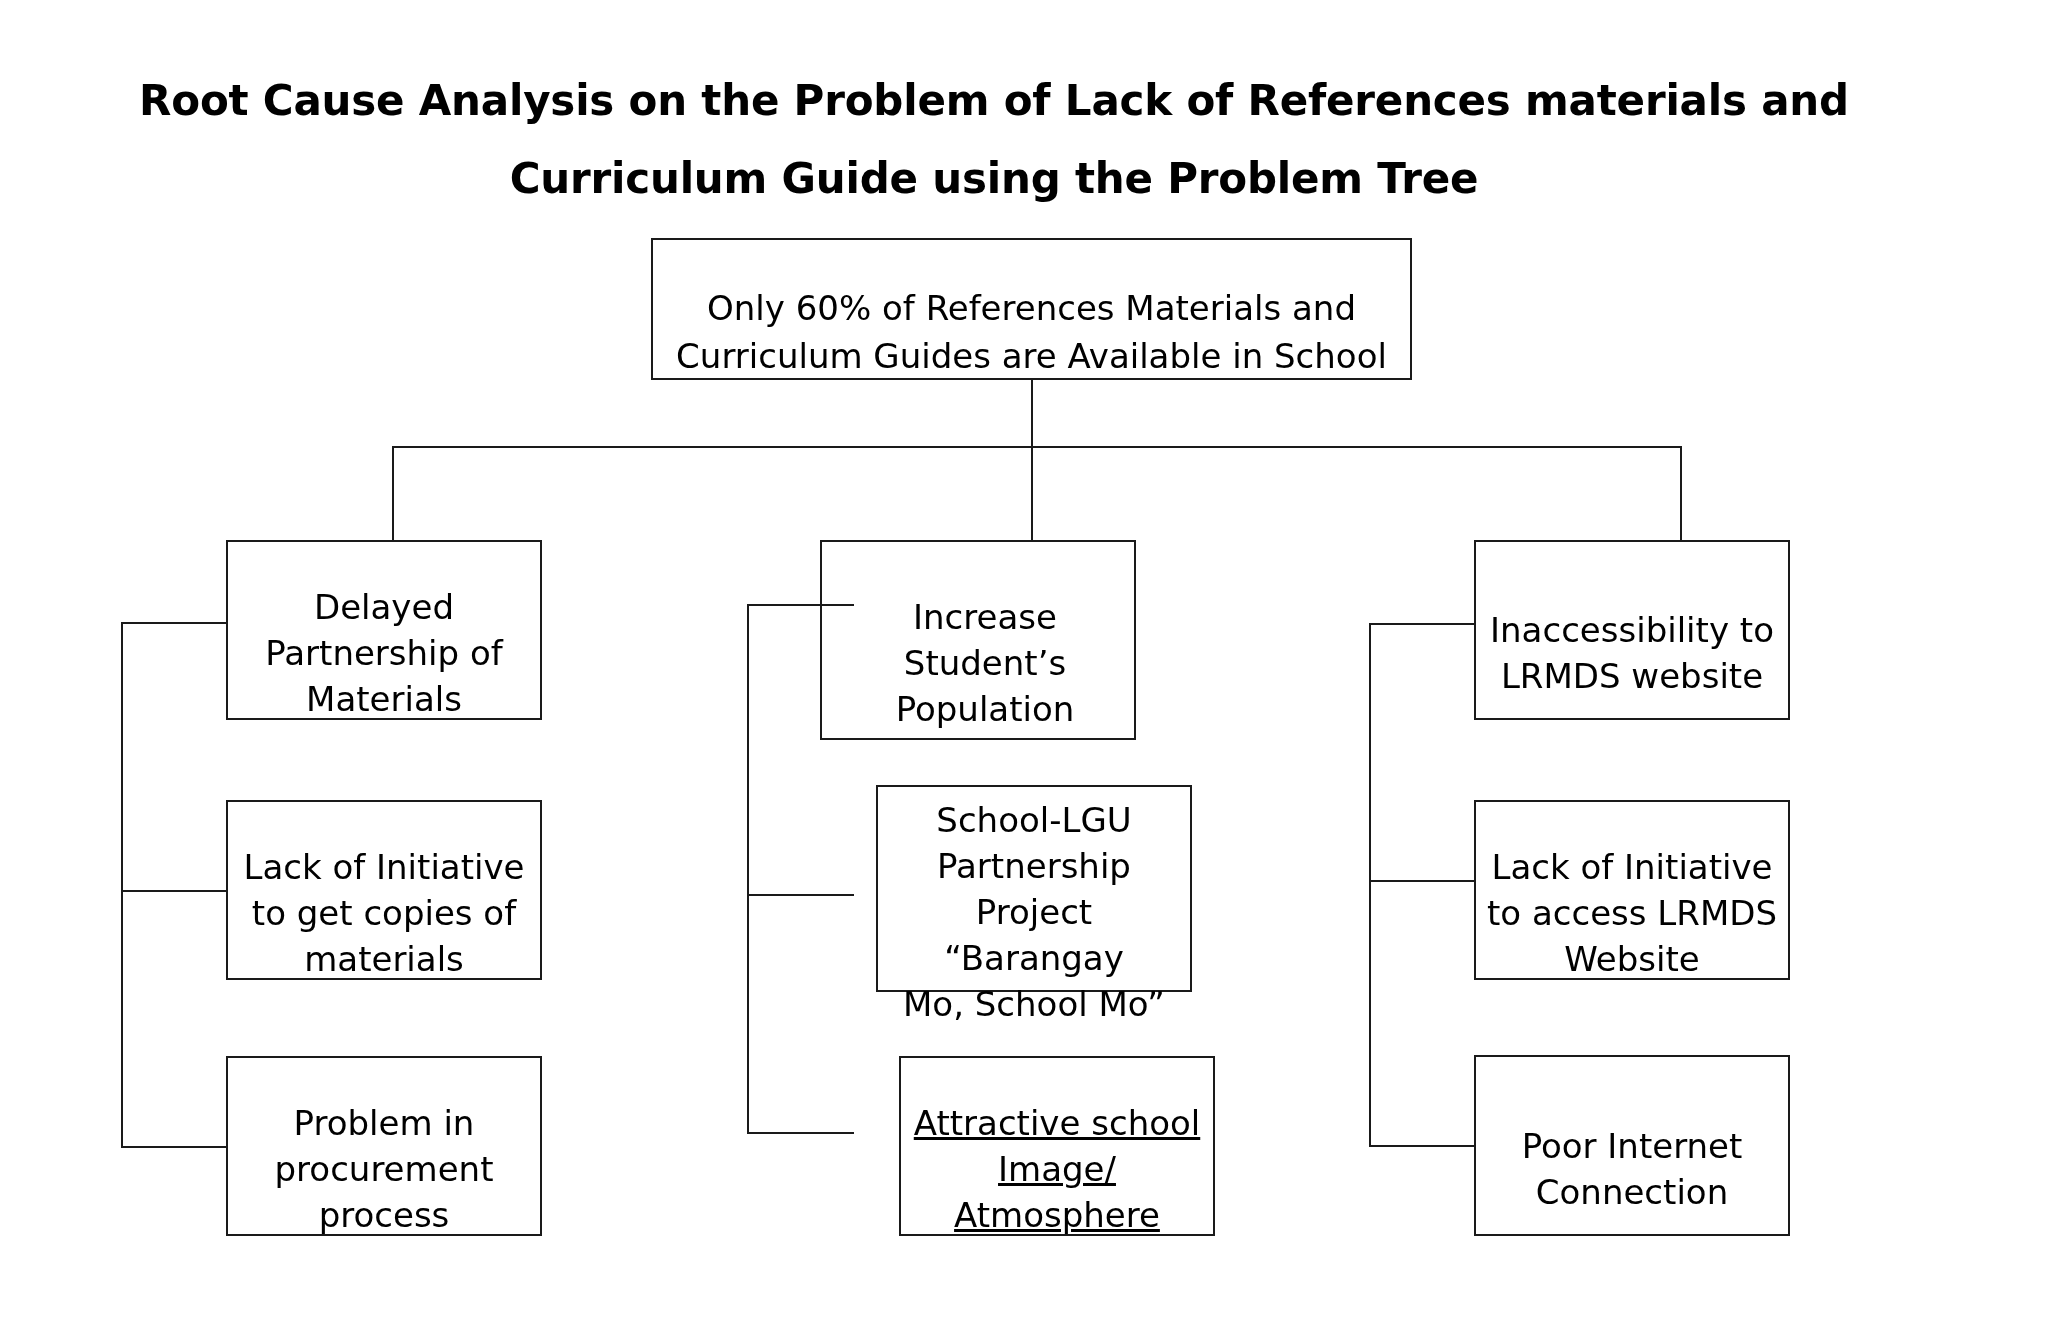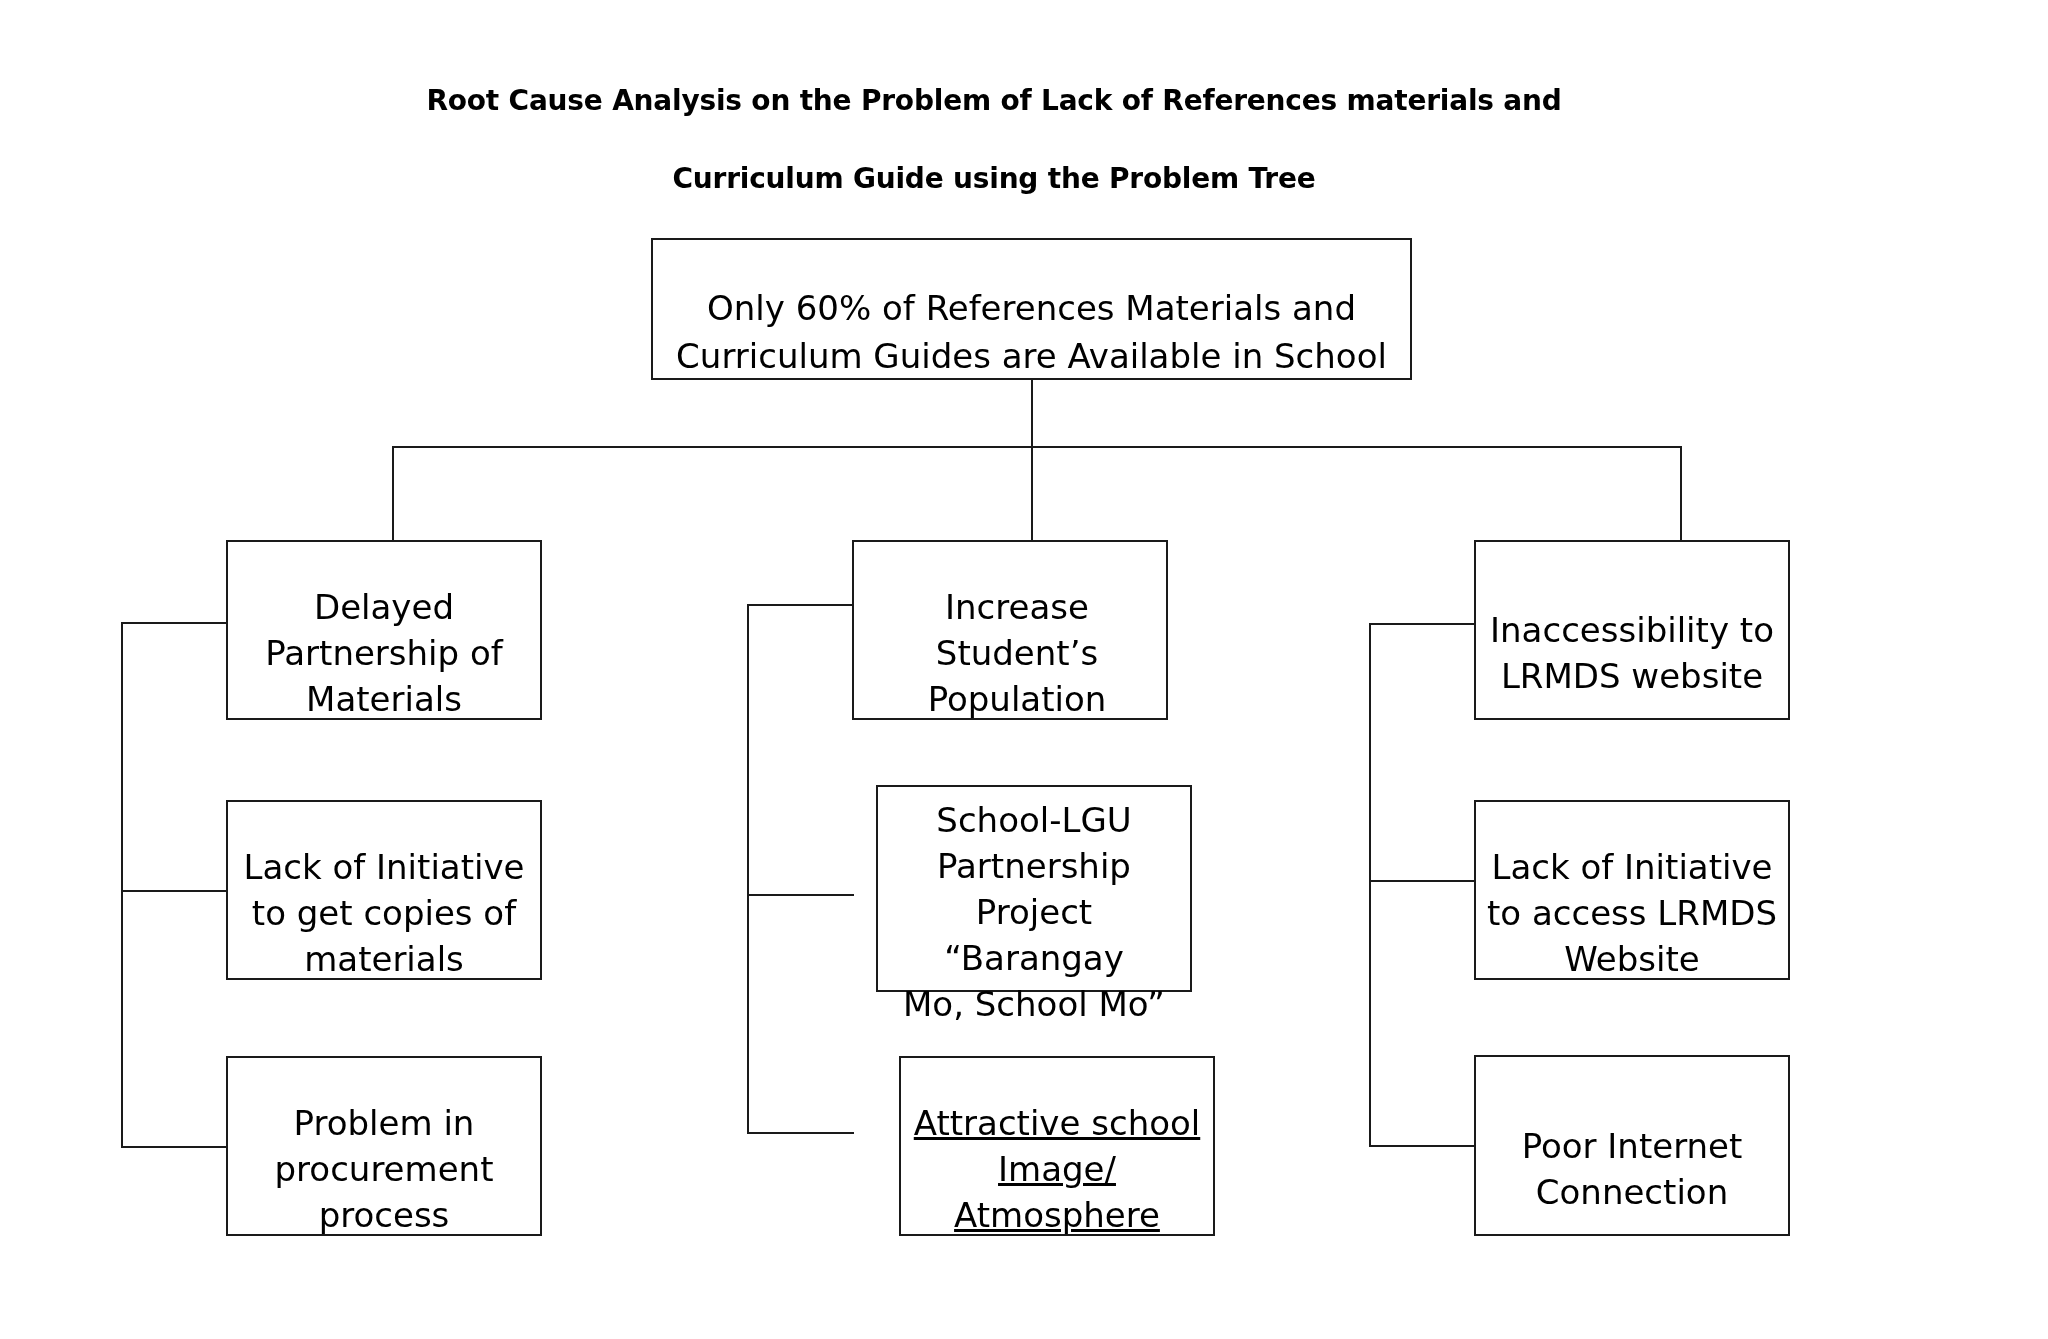--- a/index.html
+++ b/index.html
@@ -20,21 +20,21 @@
   }
   
   #title {
     position: absolute;
     left: 0;
     top: 62px;
     width: 1988px;
     text-align: center;
     font-family: "DejaVu Sans", "Liberation Sans", sans-serif;
     font-weight: bold;
-    font-size: 28px;
+    font-size: 42px;
     line-height: 78px;
     letter-spacing: -0.2px;
     color: #000000;
   }
   #title .tline { display: block; white-space: pre; }
   
   .node {
     position: absolute;
     box-sizing: border-box;
     border: 2px solid #1a1a1a;
@@ -97,21 +97,21 @@
     <span class="txt">Problem in
 procurement
 process</span>
   </div>
 
   <div class="vline" style="left:121px; top:622px; height:524px;"></div>
   <div class="hline" style="left:121px; top:622px; width:107px;"></div>
   <div class="hline" style="left:121px; top:890px; width:107px;"></div>
   <div class="hline" style="left:121px; top:1146px; width:107px;"></div>
 
-  <div class="node" style="left:852px; top:540px; width:316px; height:180px;padding-left:20px;">
+  <div class="node" style="left:820px; top:540px; width:316px; height:200px;padding-left:20px;">
     <span class="txt">Increase
 Student’s
 Population</span>
   </div>
   <div class="node" style="left:876px; top:785px; width:316px; height:207px;">
     <span class="txt">School-LGU
 Partnership
 Project “Barangay
 Mo, School Mo”</span>
   </div>

